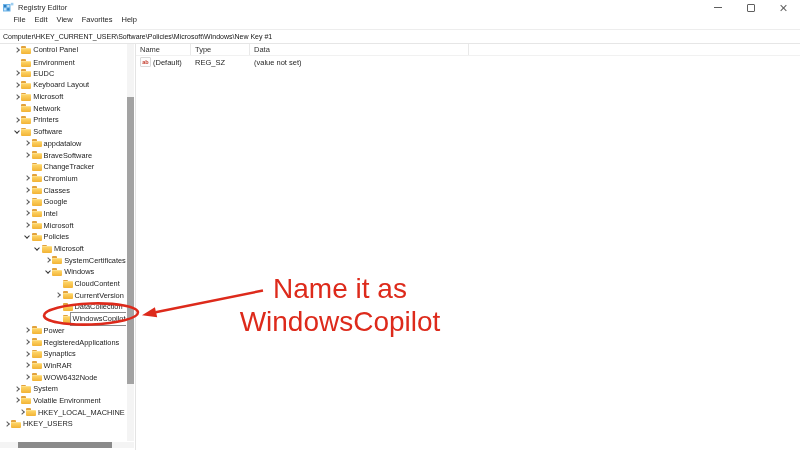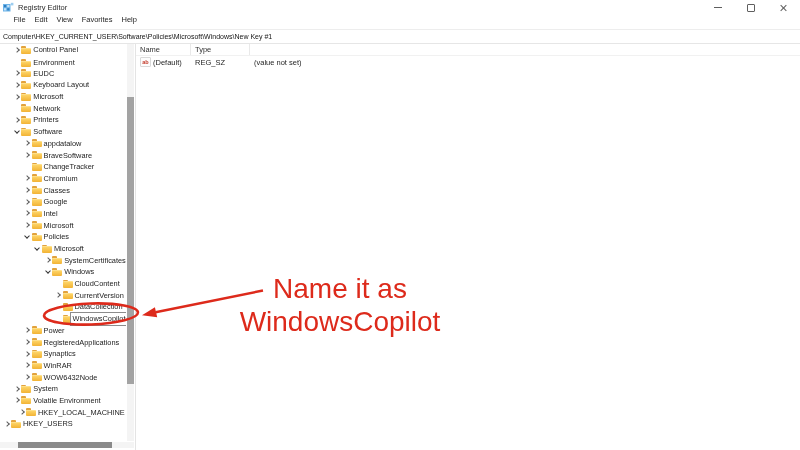--- a/index.html
+++ b/index.html
@@ -283,20 +283,21 @@
       </div>
       <div class="hscroll">
         <div class="hthumb"></div>
       </div>
     </div>
 
     <div class="values">
       <div class="vheader" id="vheader">
           <div class="hcell c0">Name</div>
           <div class="hcell c1">Type</div>
+          <div class="hcell c2">Data</div>
         </div>
       <div class="vrows" id="vrows">
           <div class="vrow">
             <div class="vcell c0">
               <span class="reg-ab">ab</span>
               <span>(Default)</span>
             </div>
             <div class="vcell c1">REG_SZ</div>
             <div class="vcell c2">(value not set)</div>
           </div>

